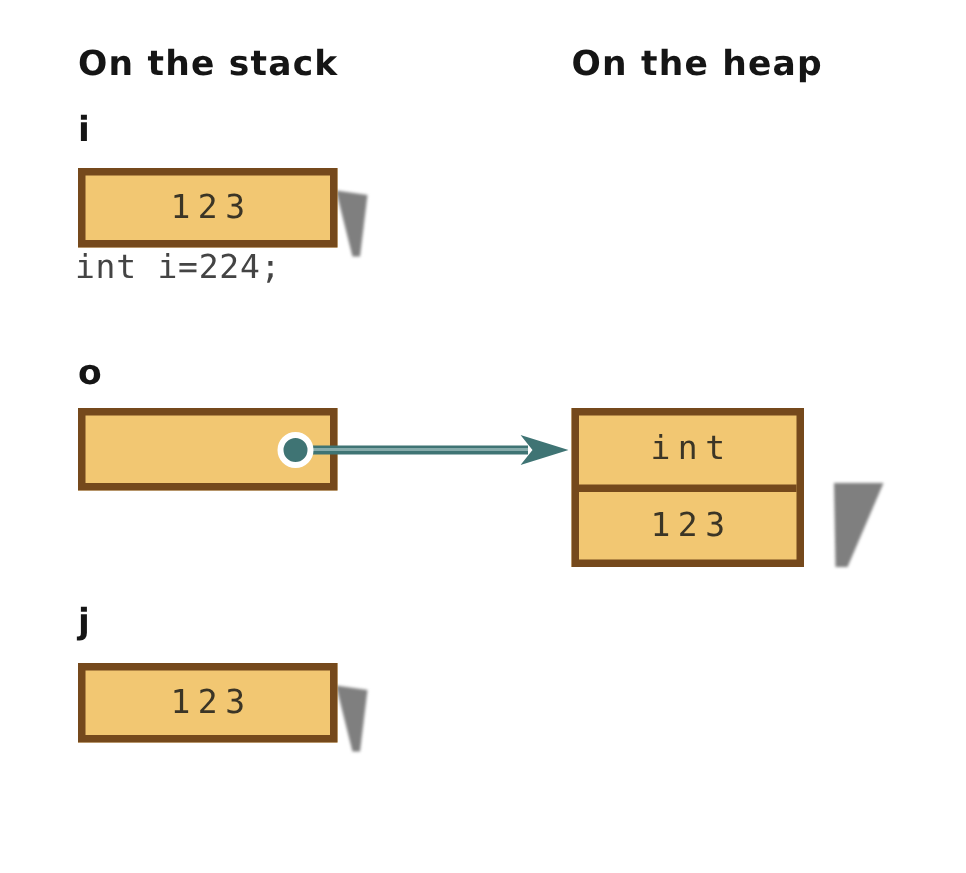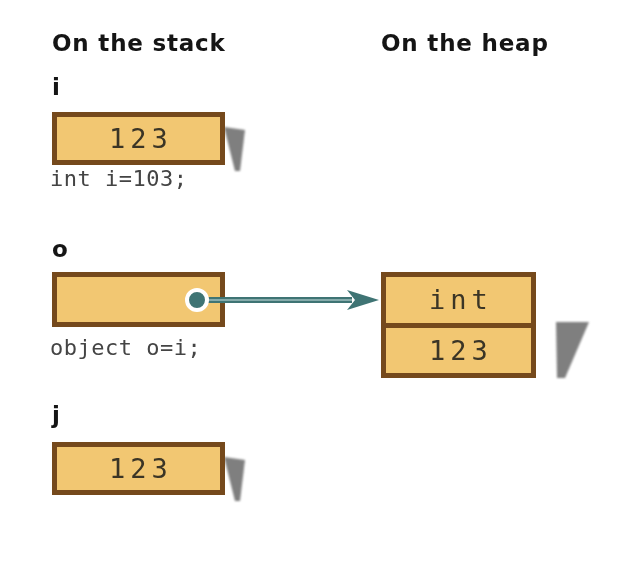--- a/index.html
+++ b/index.html
@@ -15,21 +15,21 @@
     position:absolute;font-weight:bold;font-size:23px;
     color:var(--heading-text,#151515);z-index:1;
   }
   .valbox{
     position:absolute;width:173px;height:53px;box-sizing:border-box;
     background:var(--box-fill,#F2C772);border:5px solid var(--box-border,#75491C);
     display:flex;align-items:center;justify-content:center;z-index:1;
   }
   .val{
     font-family:"DejaVu Sans Mono","Liberation Mono",monospace;
-    font-size:27px;letter-spacing:5px;text-indent:5px;
+    font-size:22px;letter-spacing:5px;text-indent:5px;
     color:var(--value-text,#3B3526);
   }
   .caption{
     position:absolute;font-family:"DejaVu Sans Mono","Liberation Mono",monospace;
     font-size:22px;letter-spacing:.5px;color:var(--caption-text,#444444);
     white-space:nowrap;z-index:1;
   }
   .heapbox{
     position:absolute;left:381px;top:272px;width:155px;height:106px;
     box-sizing:border-box;background:var(--box-fill,#F2C772);
@@ -59,27 +59,26 @@
   <div class="heading" style="left:381px;top:30px">On the heap</div>
   <div class="heading" style="left:52px;top:30px">On the stack</div>
 
   <div class="varlabel" style="left:52px;top:74px">i</div>
   <svg class="shadow-svg" style="left:224px;top:112px" width="30" height="64" viewBox="0 0 30 64">
     <polygon points="0,15 21,18 16,59 11,59" fill="currentColor"></polygon>
   </svg>
   <div class="valbox" style="left:52px;top:112px">
     <span class="val">123</span>
   </div>
-  <div class="caption" style="left:50px;top:166px">int i=103;</div>
+  <div class="caption" style="left:50px;top:166px">int i=224;</div>
 
   <div class="varlabel" style="left:52px;top:236px">o</div>
   <div class="valbox" style="left:52px;top:272px;height:55px">
     <span class="val"></span>
   </div>
-  <div class="caption" style="left:50px;top:335px">object o=i;</div>
 
   <div class="pointer-dot"></div>
   <div class="pointer-line"></div>
   <svg class="arrowhead-svg" width="32" height="24" viewBox="0 0 32 24">
     <polygon points="0,2 32,12 0,22 8,12" fill="currentColor"></polygon>
   </svg>
 
   <svg class="shadow-svg" style="left:556px;top:272px" width="38" height="112" viewBox="0 0 38 112">
     <polygon points="0,50 33,50 9,106 1,106" fill="currentColor"></polygon>
   </svg>

